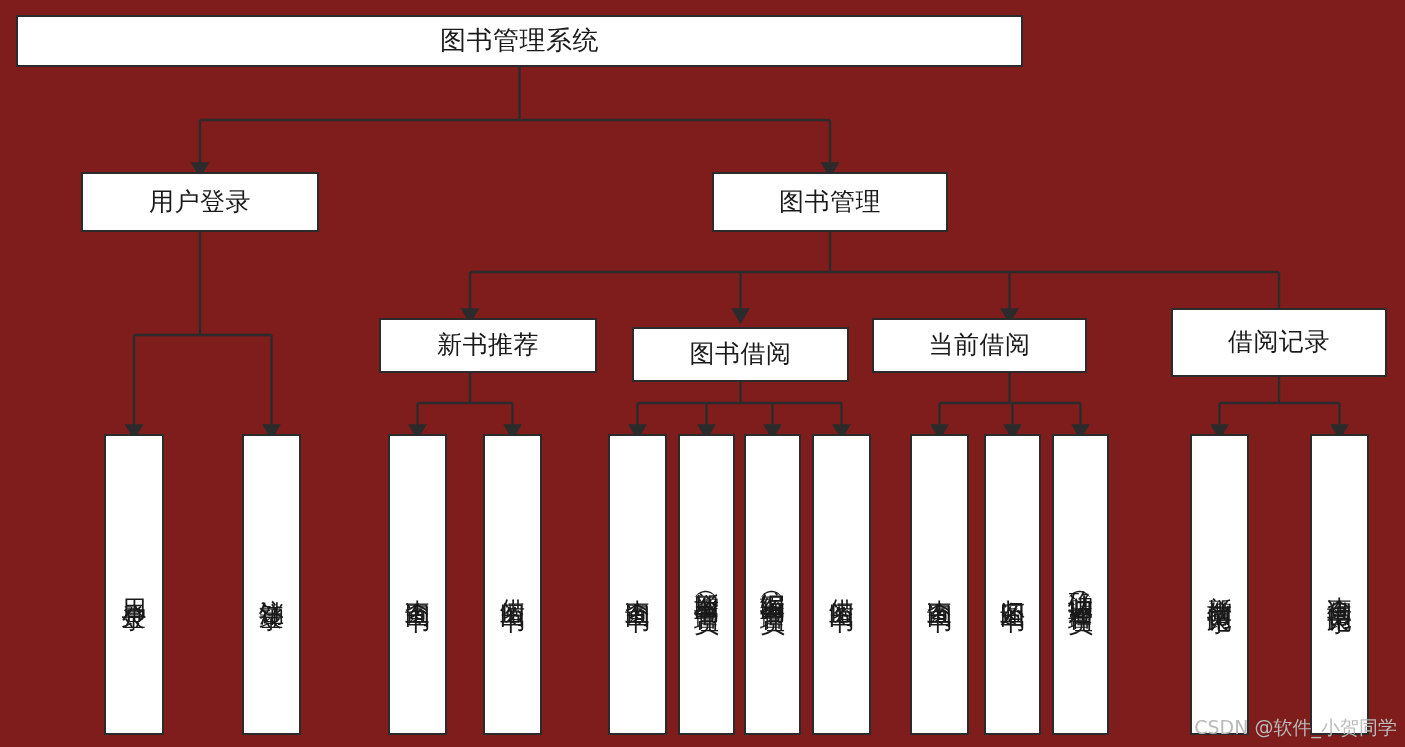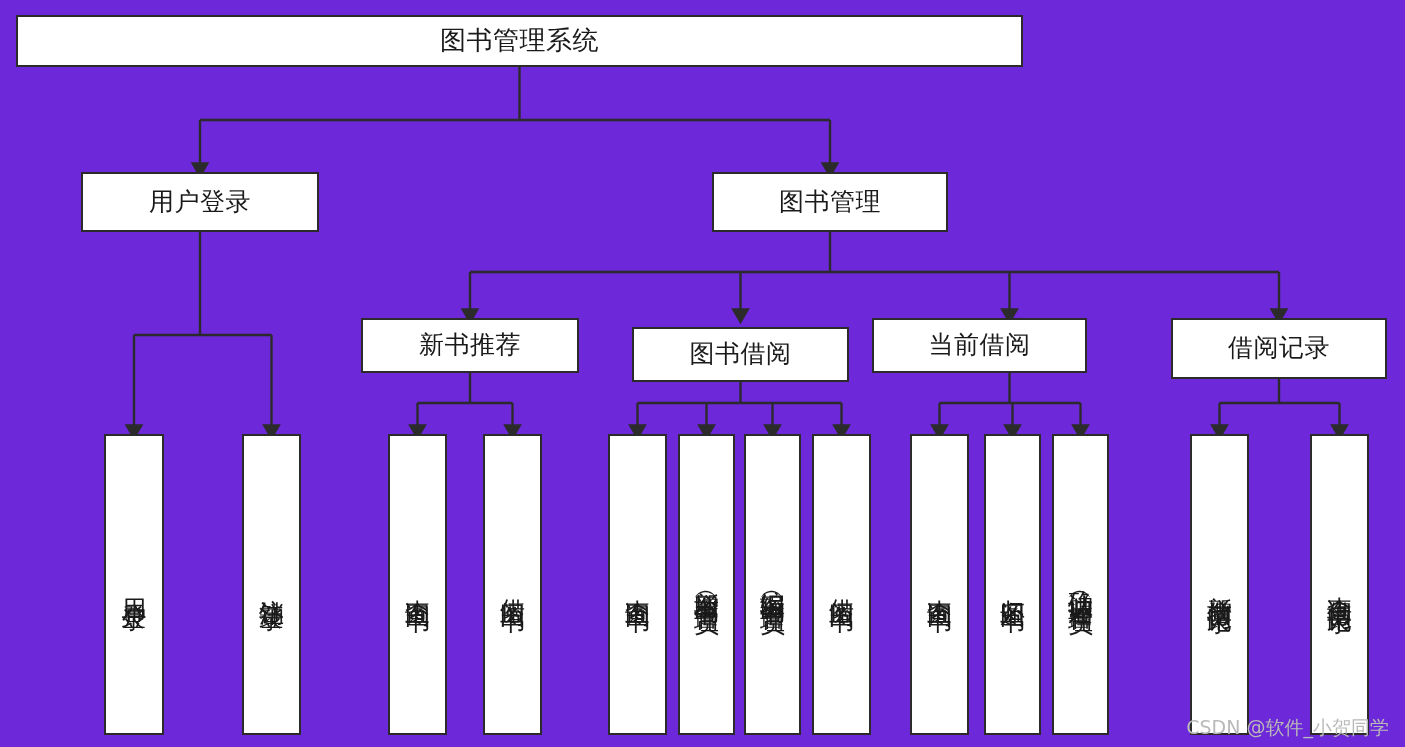--- a/index.html
+++ b/index.html
@@ -4,21 +4,21 @@
 <style>
   html, body {
     margin: 0;
     padding: 0;
     background: #ffffff;
   }
   #canvas {
     position: relative;
     width: 1405px;
     height: 747px;
-    background: #6d28d9;
+    background: #7f1d1d;
     font-family: "DejaVu Sans", "Liberation Sans", sans-serif;
     overflow: hidden;
   }
   #edges {
     position: absolute;
     left: 0;
     top: 0;
     width: 1405px;
     height: 747px;
     pointer-events: none;
@@ -56,21 +56,21 @@
   .node.v .node-label {
     writing-mode: vertical-rl;
     text-orientation: upright;
     font-size: 25px;
     letter-spacing: 3px;
     white-space: nowrap;
     line-height: 1;
   }
   #watermark {
     position: absolute;
-    right: 16px;
+    right: 8px;
     bottom: 6px;
     font-size: 19px;
     color: #b9b9b9;
     white-space: nowrap;
     z-index: 3;
     user-select: none;
   }
 </style>
 </head>
 <body>
@@ -123,30 +123,30 @@
   <div id="node-layer">
       <div class="node h root" style="left: 16px; top: 15px; width: 1007px; height: 52px;">
         <span class="node-label">图书管理系统</span>
       </div>
       <div class="node h" style="left: 81px; top: 172px; width: 238px; height: 60px;">
         <span class="node-label">用户登录</span>
       </div>
       <div class="node h" style="left: 712px; top: 172px; width: 236px; height: 60px; align-items: center;">
         <span class="node-label">图书管理</span>
       </div>
-      <div class="node h" style="left: 361px; top: 318px; width: 218px; height: 55px;">
+      <div class="node h" style="left: 379px; top: 318px; width: 218px; height: 55px;">
         <span class="node-label">新书推荐</span>
       </div>
       <div class="node h" style="left: 632px; top: 327px; width: 217px; height: 55px;">
         <span class="node-label">图书借阅</span>
       </div>
       <div class="node h" style="left: 872px; top: 318px; width: 215px; height: 55px;">
         <span class="node-label">当前借阅</span>
       </div>
-      <div class="node h" style="left: 1171px; top: 318px; width: 216px; height: 61px;">
+      <div class="node h" style="left: 1171px; top: 308px; width: 216px; height: 69px;">
         <span class="node-label">借阅记录</span>
       </div>
       <div class="node v" style="left: 104px; top: 434px; width: 60px; height: 301px;">
         <span class="node-label">用户登录</span>
       </div>
       <div class="node v" style="left: 242px; top: 434px; width: 59px; height: 301px;">
         <span class="node-label">注销登录</span>
       </div>
       <div class="node v" style="left: 388px; top: 434px; width: 59px; height: 301px;">
         <span class="node-label">查询图书</span>

